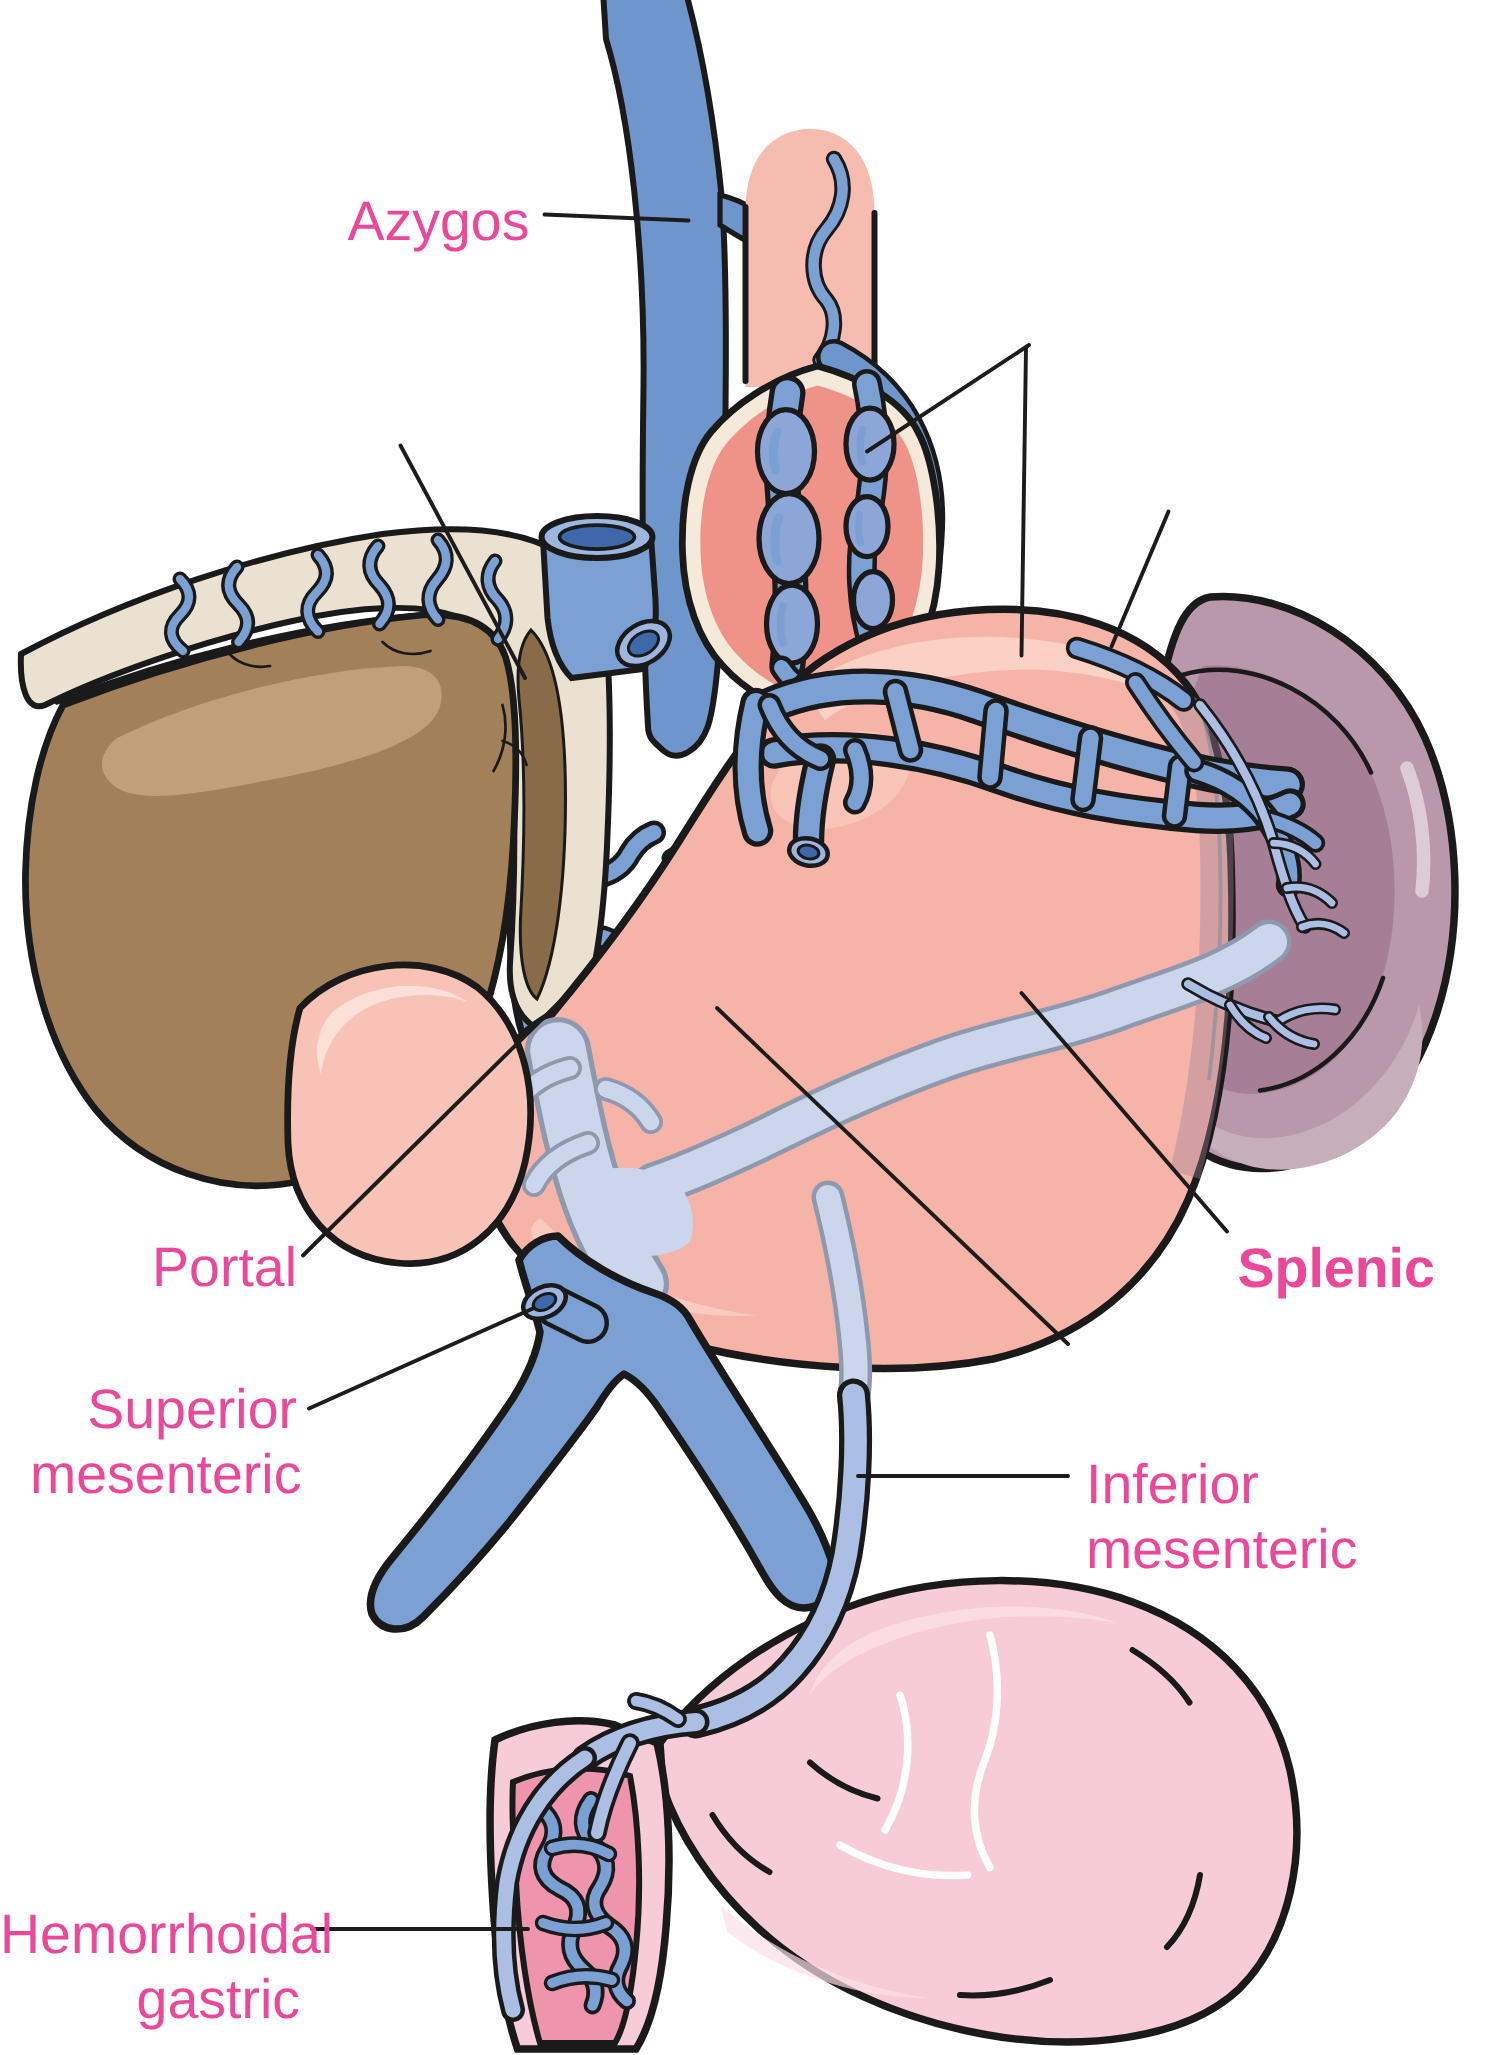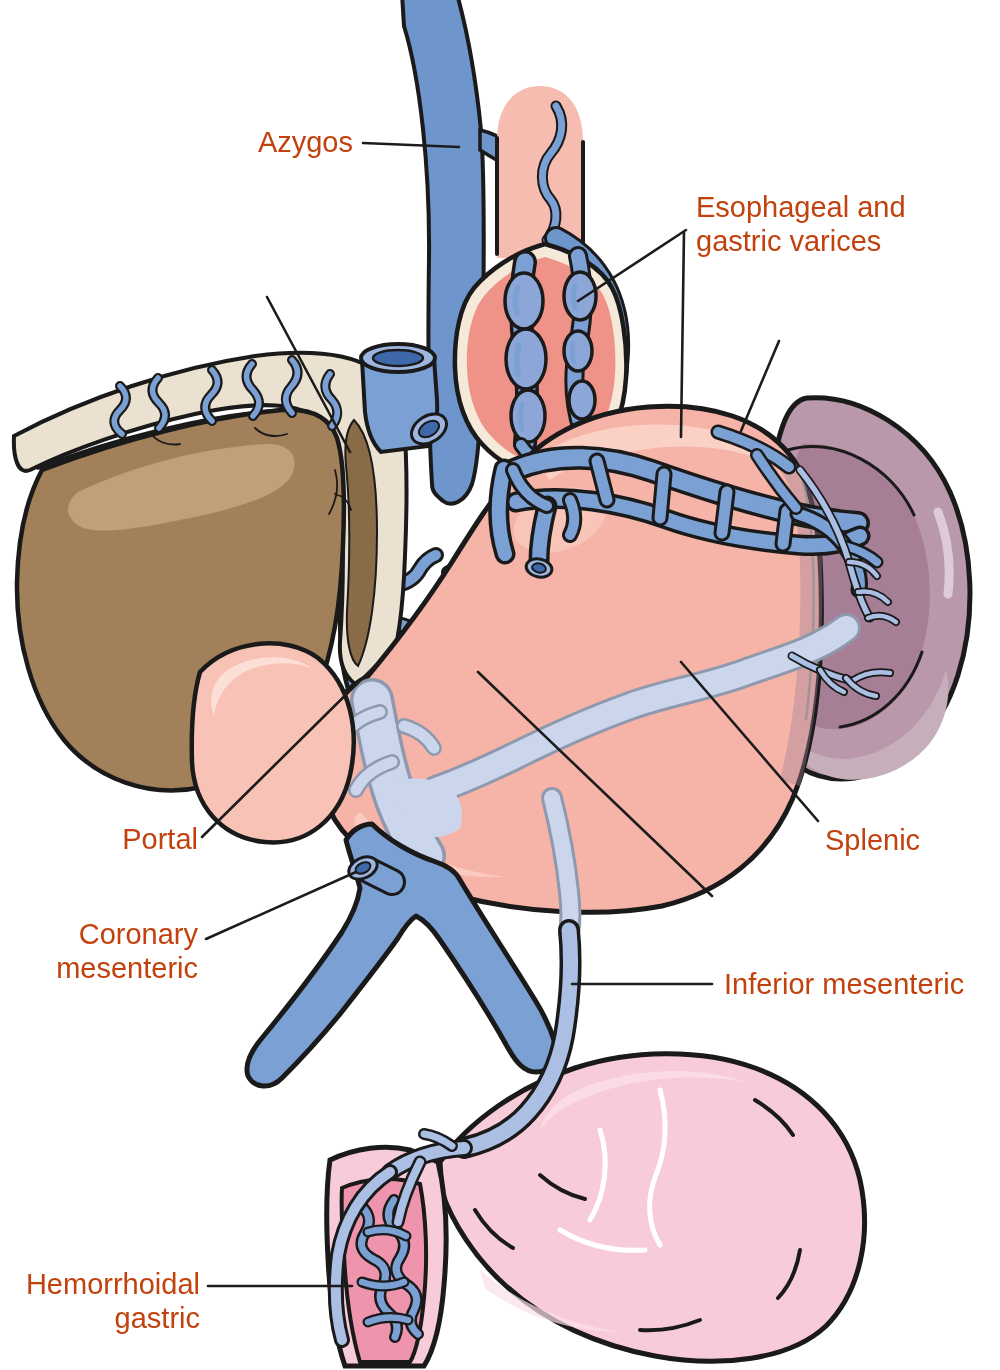--- a/index.html
+++ b/index.html
@@ -1,19 +1,19 @@
 <!DOCTYPE html>
 <html><head>
 <meta charset="utf-8">
 <style>
   html,body{margin:0;padding:0;background:#fff;}
   .stage{position:relative;width:1000px;height:1370px;background:#ffffff;overflow:hidden;
          font-family:"Liberation Sans", sans-serif;}
   .stage svg{position:absolute;left:0;top:0;}
-  .lbl{position:absolute;font-size:29px;line-height:1.17;color:#c2410c;white-space:pre-line;}
+  .lbl{position:absolute;font-size:37px;line-height:1.17;color:#ec4899;white-space:pre-line;}
   .casing{fill:none;stroke:#1a1a1a;stroke-linecap:round;stroke-linejoin:round;}
   .core{fill:none;stroke:#7ba0d4;stroke-linecap:round;stroke-linejoin:round;}
   .core-dark{fill:none;stroke:#6e95cc;stroke-linecap:round;stroke-linejoin:round;}
   .core-light{fill:none;stroke:#aabfe3;stroke-linecap:round;stroke-linejoin:round;}
   .core-pale{fill:none;stroke:#cbd6ed;stroke-linecap:round;stroke-linejoin:round;}
   .casing-pale{fill:none;stroke:#8f99ad;stroke-linecap:round;stroke-linejoin:round;}
   .leader{stroke:#1c1c1c;stroke-width:2.6;fill:none;stroke-linecap:round;}
   .ink{stroke:#1a1a1a;fill:none;stroke-linecap:round;stroke-linejoin:round;}
 </style>
 </head>
@@ -287,22 +287,20 @@
     <line class="leader" x1="202" y1="837" x2="378" y2="663"></line>
     <line class="leader" x1="206" y1="939" x2="356" y2="872"></line>
     <line class="leader" x1="818" y1="821" x2="681" y2="662"></line>
     <line class="leader" x1="712" y1="896" x2="478" y2="672"></line>
     <line class="leader" x1="572" y1="984" x2="712" y2="984"></line>
     <line class="leader" x1="208" y1="1286" x2="352" y2="1286"></line>
   </g>
 </svg>
 
   <div class="lbl" style="left:128px;top:126px;width:225px;text-align:right;">Azygos</div>
-  <div class="lbl" style="left:696px;top:191px;width:270px;text-align:left;">Esophageal and
-gastric varices</div>
   <div class="lbl" style="left:60px;top:823px;width:138px;text-align:right;">Portal</div>
-  <div class="lbl" style="left:20px;top:918px;width:178px;text-align:right;">Coronary
+  <div class="lbl" style="left:20px;top:918px;width:178px;text-align:right;">Superior
 mesenteric</div>
-  <div class="lbl" style="left:825px;top:824px;width:160px;text-align:left;">Splenic</div>
+  <div class="lbl" style="left:825px;top:824px;width:160px;text-align:left;font-weight:bold;">Splenic</div>
   <div class="lbl" style="left:724px;top:968px;width:280px;text-align:left;">Inferior mesenteric</div>
   <div class="lbl" style="left:0px;top:1268px;width:200px;text-align:right;">Hemorrhoidal
 gastric</div>
 </div>
 
 </body></html>

